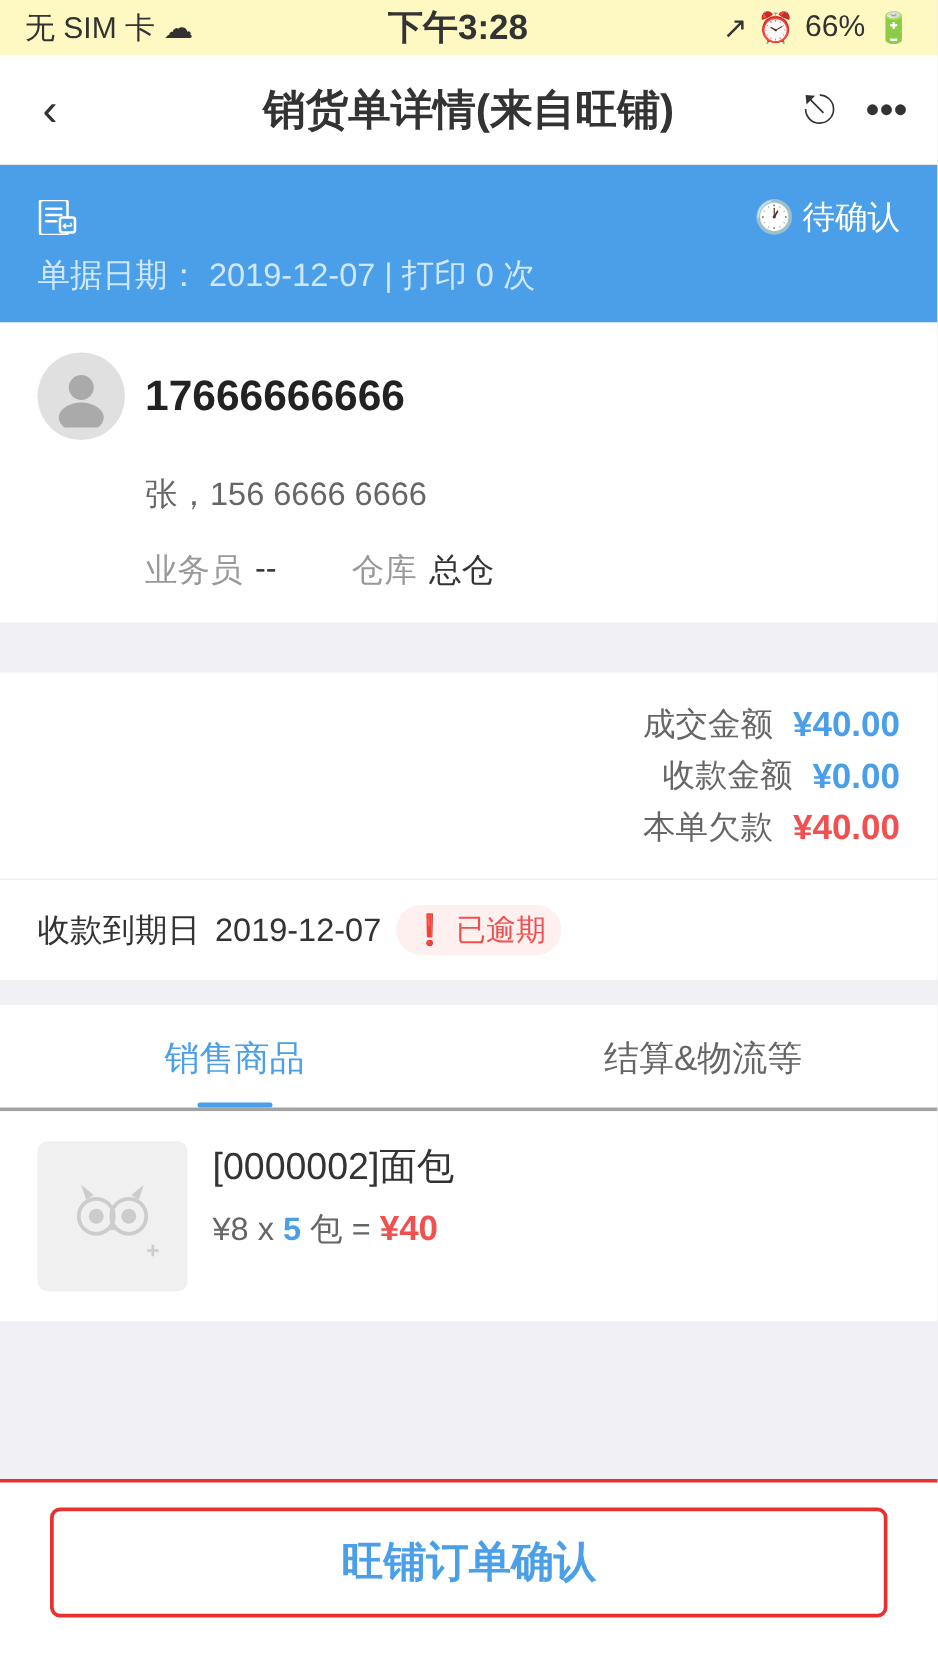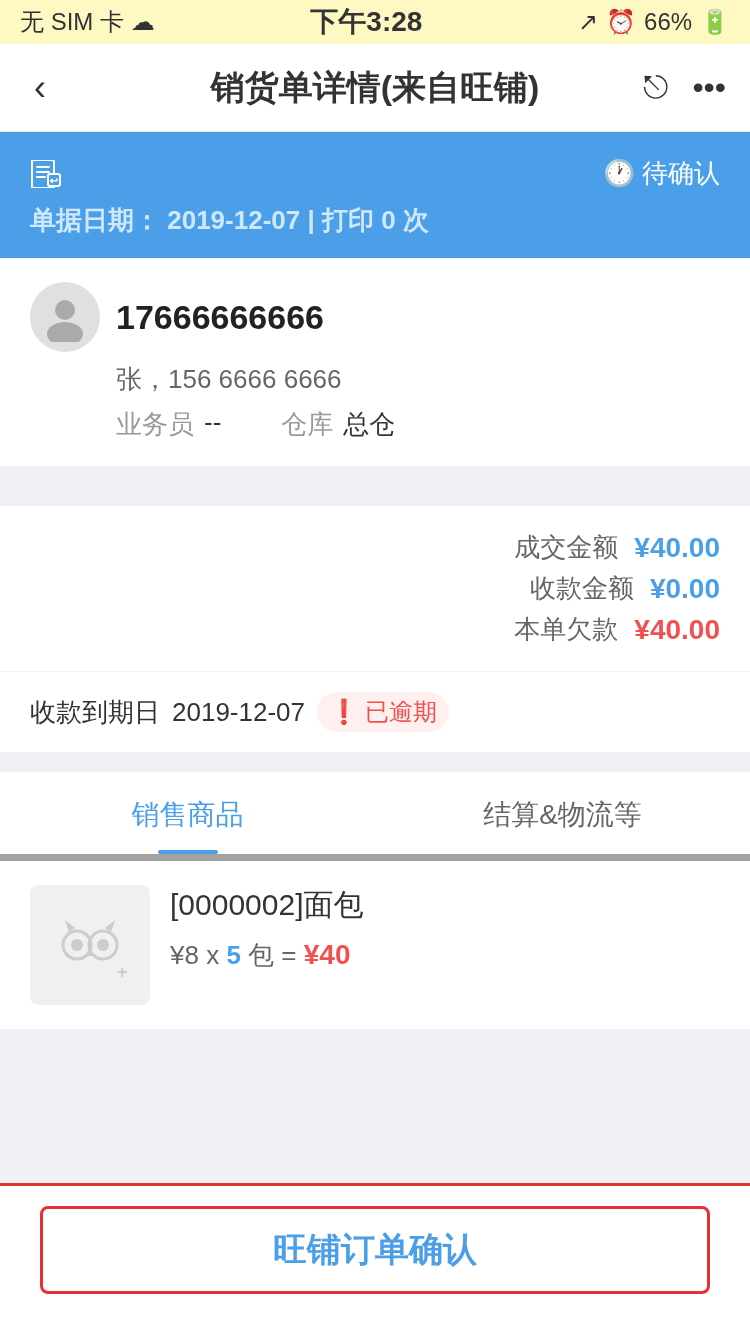--- a/index.html
+++ b/index.html
@@ -87,36 +87,35 @@
     .order-status {
       color: #fff;
       font-size: 26px;
       display: flex;
       align-items: center;
       gap: 6px;
     }
     .order-date {
       color: #d0e8ff;
       font-size: 26px;
-      font-weight: bold;
     }
 
     
     .card {
       background: #fff;
       margin-bottom: 20px;
     }
 
     
     .customer-section {
       background: #fff;
       padding: 24px 30px;
       display: flex;
       flex-direction: column;
-      gap: 10px;
+      gap: 26px;
     }
     .customer-row {
       display: flex;
       align-items: center;
       gap: 16px;
     }
     .avatar {
       width: 70px;
       height: 70px;
       border-radius: 50%;
@@ -219,21 +218,21 @@
       gap: 6px;
     }
 
     
     .tabs-section {
       background: #fff;
       margin-bottom: 0;
     }
     .tabs-row {
       display: flex;
-      border-bottom: 7px solid #a3a3a3;
+      border-bottom: 3px solid #a3a3a3;
     }
     .tab-item {
       flex: 1;
       text-align: center;
       padding: 24px 0 20px;
       font-size: 28px;
       cursor: pointer;
       position: relative;
       color: #666;
     }

